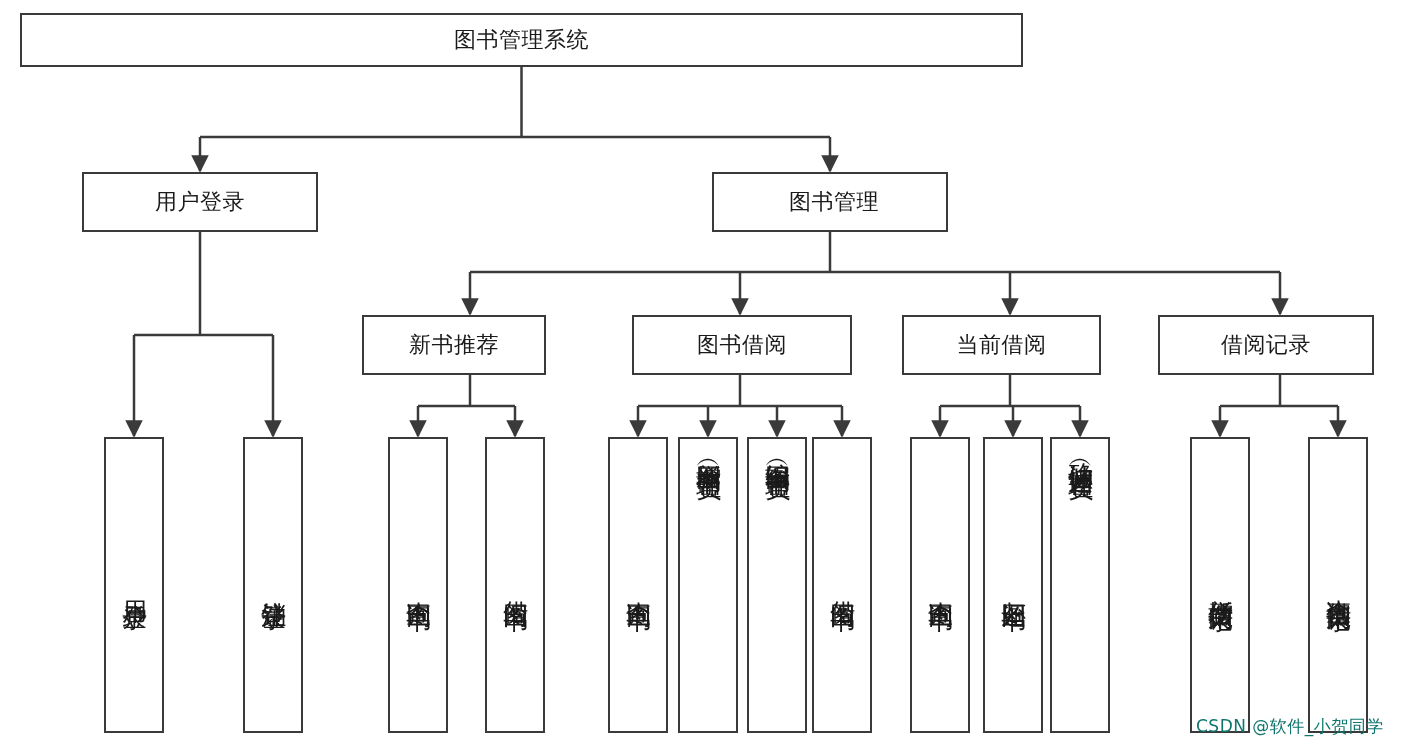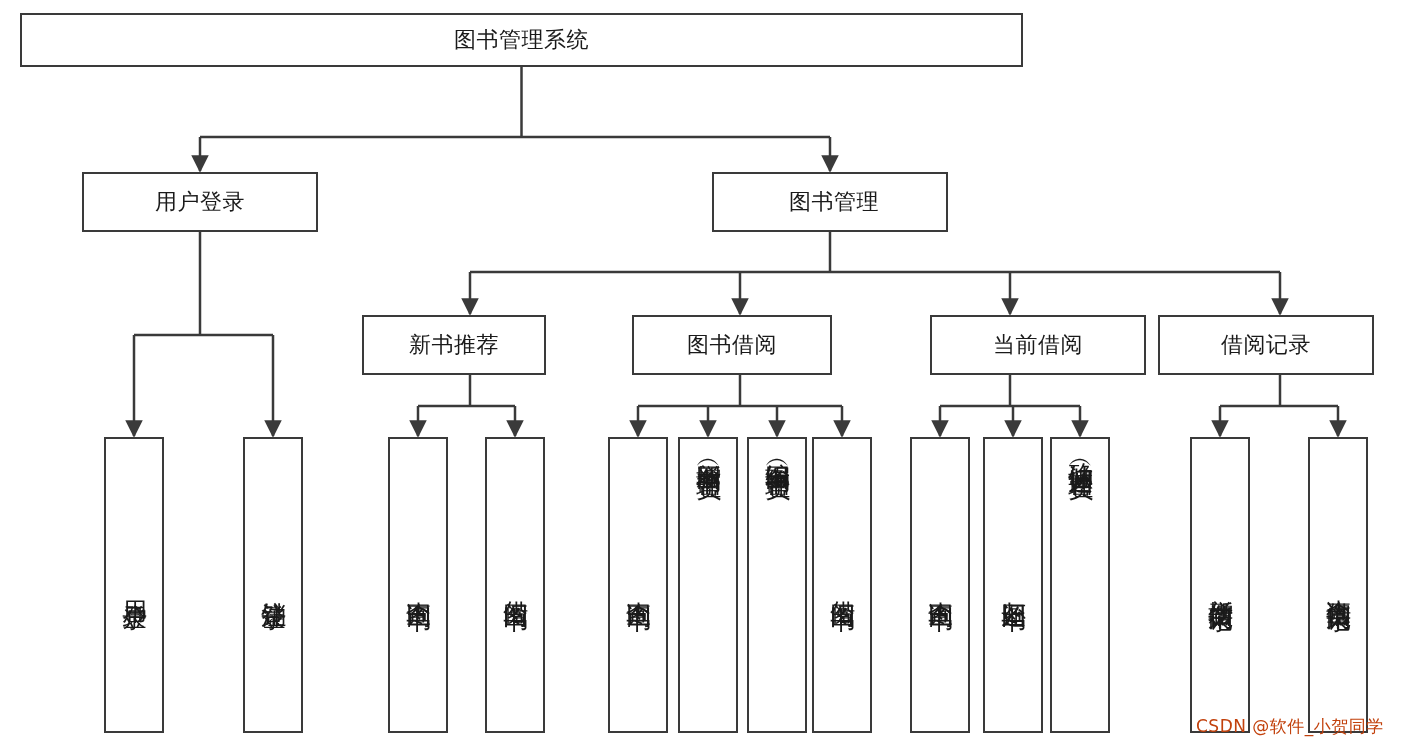--- a/index.html
+++ b/index.html
@@ -57,21 +57,21 @@
     letter-spacing: 2px;
     white-space: nowrap;
   }
   .node.vertical.center-text {
     align-items: center;
     padding-top: 0;
   }
   .watermark {
     position: absolute;
     font-size: 17px;
-    color: #c2410c;
+    color: #0f766e;
     white-space: nowrap;
     letter-spacing: 0.5px;
     text-align: right;
   }
 </style>
 </head>
 <body>
 
 <div id="canvas">
   <svg class="edges" viewBox="0 0 1405 747" xmlns="http://www.w3.org/2000/svg">
@@ -122,24 +122,24 @@
       </div>
       <div class="node horizontal" style="left: 82px; top: 172px; width: 236px; height: 60px;">
         <span class="label">用户登录</span>
       </div>
       <div class="node horizontal" style="left: 712px; top: 172px; width: 236px; height: 60px; padding-left: 8px;">
         <span class="label">图书管理</span>
       </div>
       <div class="node horizontal" style="left: 362px; top: 315px; width: 184px; height: 60px;">
         <span class="label">新书推荐</span>
       </div>
-      <div class="node horizontal" style="left: 632px; top: 315px; width: 200px; height: 60px;">
+      <div class="node horizontal" style="left: 632px; top: 315px; width: 220px; height: 60px;">
         <span class="label">图书借阅</span>
       </div>
-      <div class="node horizontal" style="left: 930px; top: 315px; width: 216px; height: 60px;">
+      <div class="node horizontal" style="left: 902px; top: 315px; width: 199px; height: 60px;">
         <span class="label">当前借阅</span>
       </div>
       <div class="node horizontal" style="left: 1158px; top: 315px; width: 216px; height: 60px;">
         <span class="label">借阅记录</span>
       </div>
       <div class="node vertical center-text" style="left: 104px; top: 437px; width: 60px; height: 296px;">
         <span class="label">用户登录</span>
       </div>
       <div class="node vertical center-text" style="left: 243px; top: 437px; width: 60px; height: 296px;">
         <span class="label">注销登录</span>

